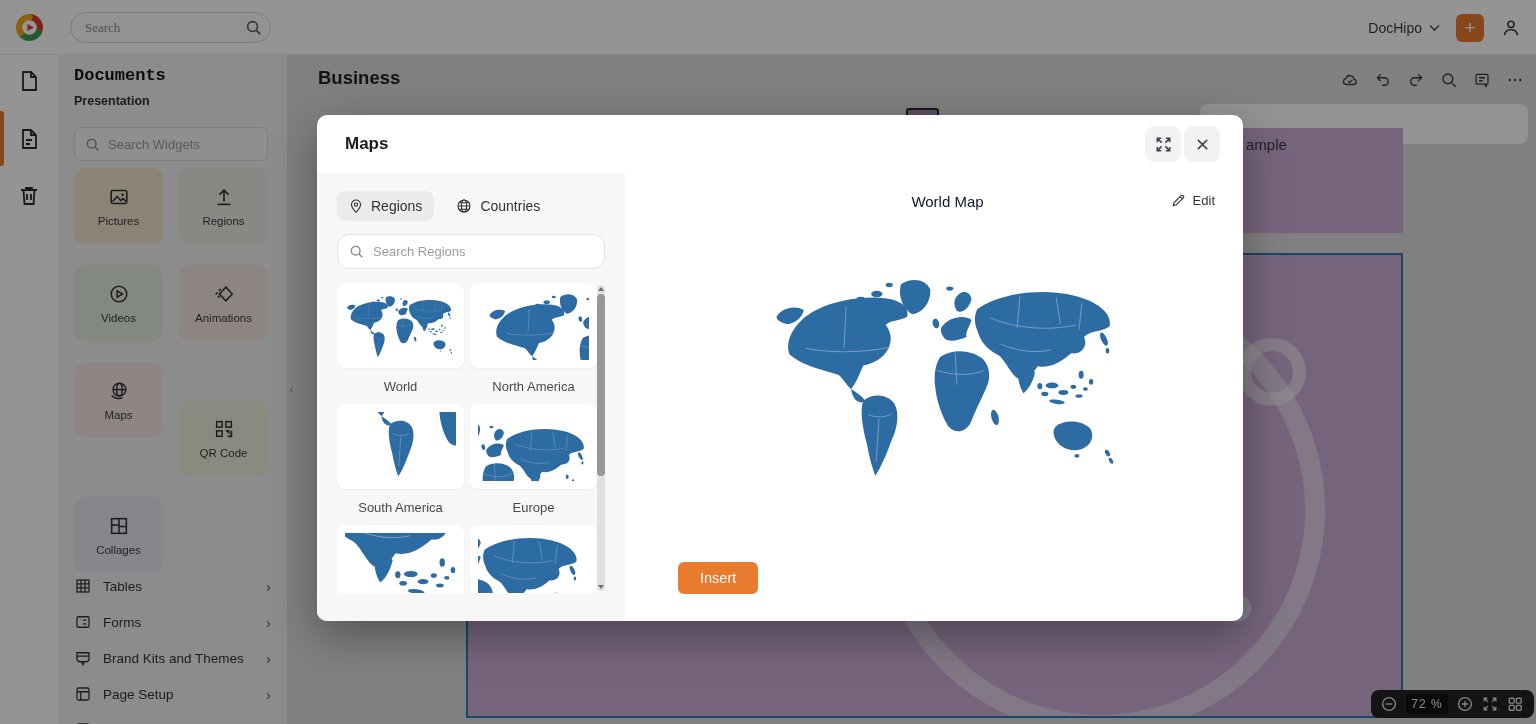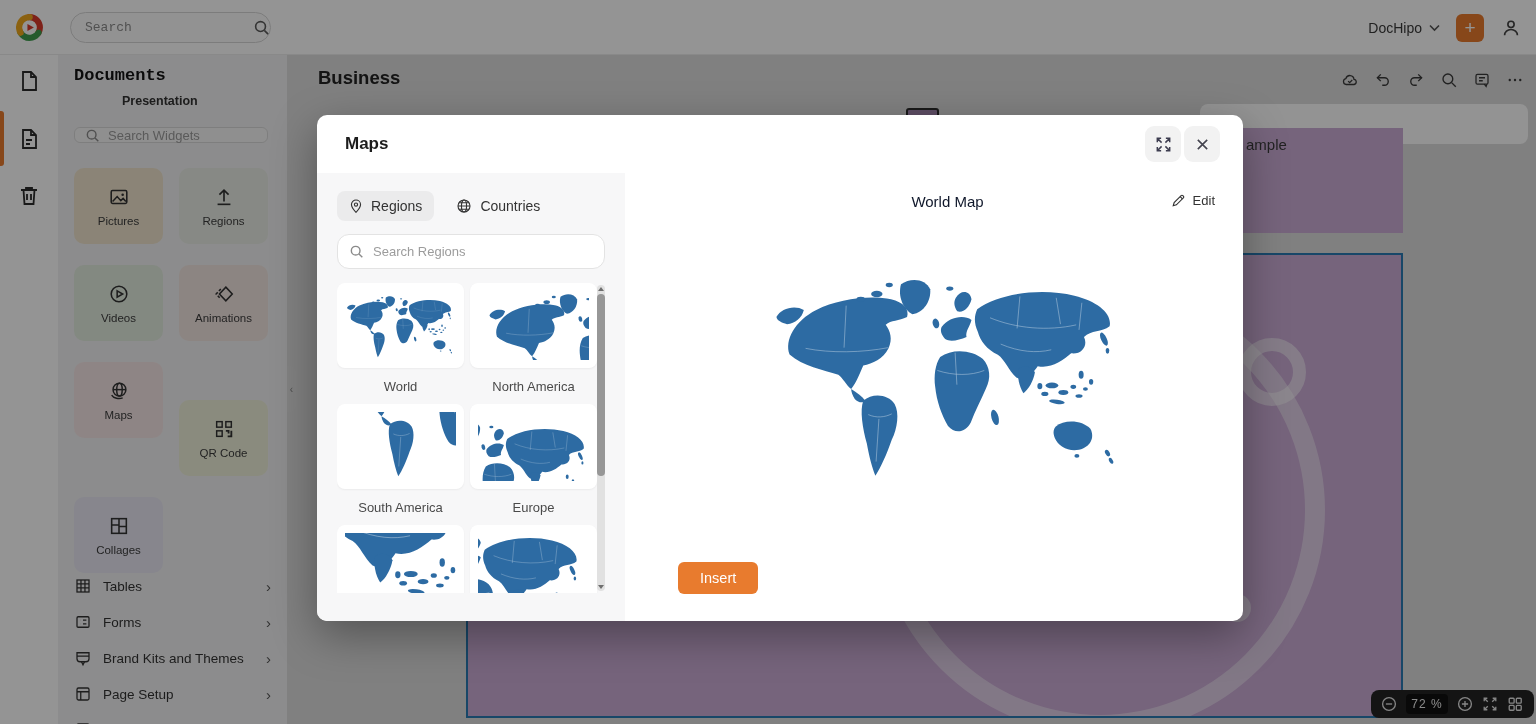--- a/index.html
+++ b/index.html
@@ -4,36 +4,36 @@
 <style>
   * { margin:0; padding:0; box-sizing:border-box; }
   html,body { width:1536px; height:724px; overflow:hidden; }
   body { position:relative; font-family:"Liberation Sans","DejaVu Sans",sans-serif; background:#dcdcdc; color:#333; }
   svg { display:block; }
 
   
   .topbar { position:absolute; left:0; top:0; width:1536px; height:55px; background:#ffffff; border-bottom:1px solid #ececec; z-index:1; }
   .logo { position:absolute; left:15px; top:13px; width:29px; height:29px; }
   .tb-search { position:absolute; left:70px; top:12px; width:201px; height:31px; border:1px solid #d6d6d6; background:#fcfcfc; border-radius:16px; display:flex; align-items:center; padding:0 12px 0 14px; }
-  .tb-search input { flex:1; border:none; outline:none; background:transparent; font-size:13px; color:#555; font-family:Liberation Mono, monospace; }
+  .tb-search input { flex:1; border:none; outline:none; background:transparent; font-size:13px; color:#555; font-family:Liberation Serif, serif; }
   .tb-search input::placeholder { color:#8b8b8b; }
   .tb-right { position:absolute; right:14px; top:0; height:55px; display:flex; align-items:center; gap:16px; }
   .ws-switcher { display:flex; align-items:center; gap:7px; font-size:14px; color:#3a3a3a; cursor:pointer; }
   .add-btn { width:28px; height:28px; background:#e87b2e; border:none; border-radius:6px; color:#fff; font-size:19px; line-height:26px; text-align:center; cursor:pointer; font-family:inherit; }
 
   
   .rail { position:absolute; left:0; top:55px; width:58px; height:669px; background:#ffffff; z-index:1; }
   .rail-active-bar { position:absolute; left:0; top:56px; width:4px; height:55px; background:#e87b2e; border-radius:0 3px 3px 0; }
   .rail-btn { position:absolute; left:17px; width:24px; height:24px; cursor:pointer; }
 
   
   .sidebar { position:absolute; left:58px; top:55px; width:229px; height:669px; background:#f2f2f3; z-index:1; overflow:hidden; }
   .sb-title { position:absolute; left:16px; top:11px; font-size:17px; font-weight:bold; color:#141414;font-family:Liberation Mono, monospace; }
-  .sb-subtitle { position:absolute; left:16px; top:39px; font-size:12.5px; font-weight:bold; color:#333;margin-left:48px; }
-  .sb-search { position:absolute; left:16px; top:72px; width:194px; height:16px; border:1px solid #dadada; background:#f7f7f7; border-radius:6px; display:flex; align-items:center; gap:8px; padding:0 10px; }
+  .sb-subtitle { position:absolute; left:16px; top:39px; font-size:12.5px; font-weight:bold; color:#333; }
+  .sb-search { position:absolute; left:16px; top:72px; width:194px; height:34px; border:1px solid #dadada; background:#f7f7f7; border-radius:6px; display:flex; align-items:center; gap:8px; padding:0 10px; }
   .sb-search input { flex:1; border:none; outline:none; background:transparent; font-size:13px; color:#555; font-family:inherit; }
   .sb-search input::placeholder { color:#9b9b9b; }
   .tiles { position:absolute; left:16px; top:113px; width:194px; display:grid; grid-template-columns:89px 89px; column-gap:16px; row-gap:21px; }
   .tile { width:89px; height:76px; border-radius:10px; display:flex; flex-direction:column; align-items:center; justify-content:center; gap:7px; cursor:pointer; }
   .tile .t-label { font-size:11.5px; color:#3c3c3c; }
   .tile-0 { background:#efe4cd; } .tile-1 { background:#e8ece5; }
   .tile-2 { background:#e2ecdf; } .tile-3 { background:#f2e5e0; }
   .tile-4 { background:#f5e6e6; } .tile-5 { background:#eef0da;margin-top:38px; }
   .tile-6 { background:#e8e7f3; }
   .sb-sections { position:absolute; left:0; top:513px; width:229px; }

